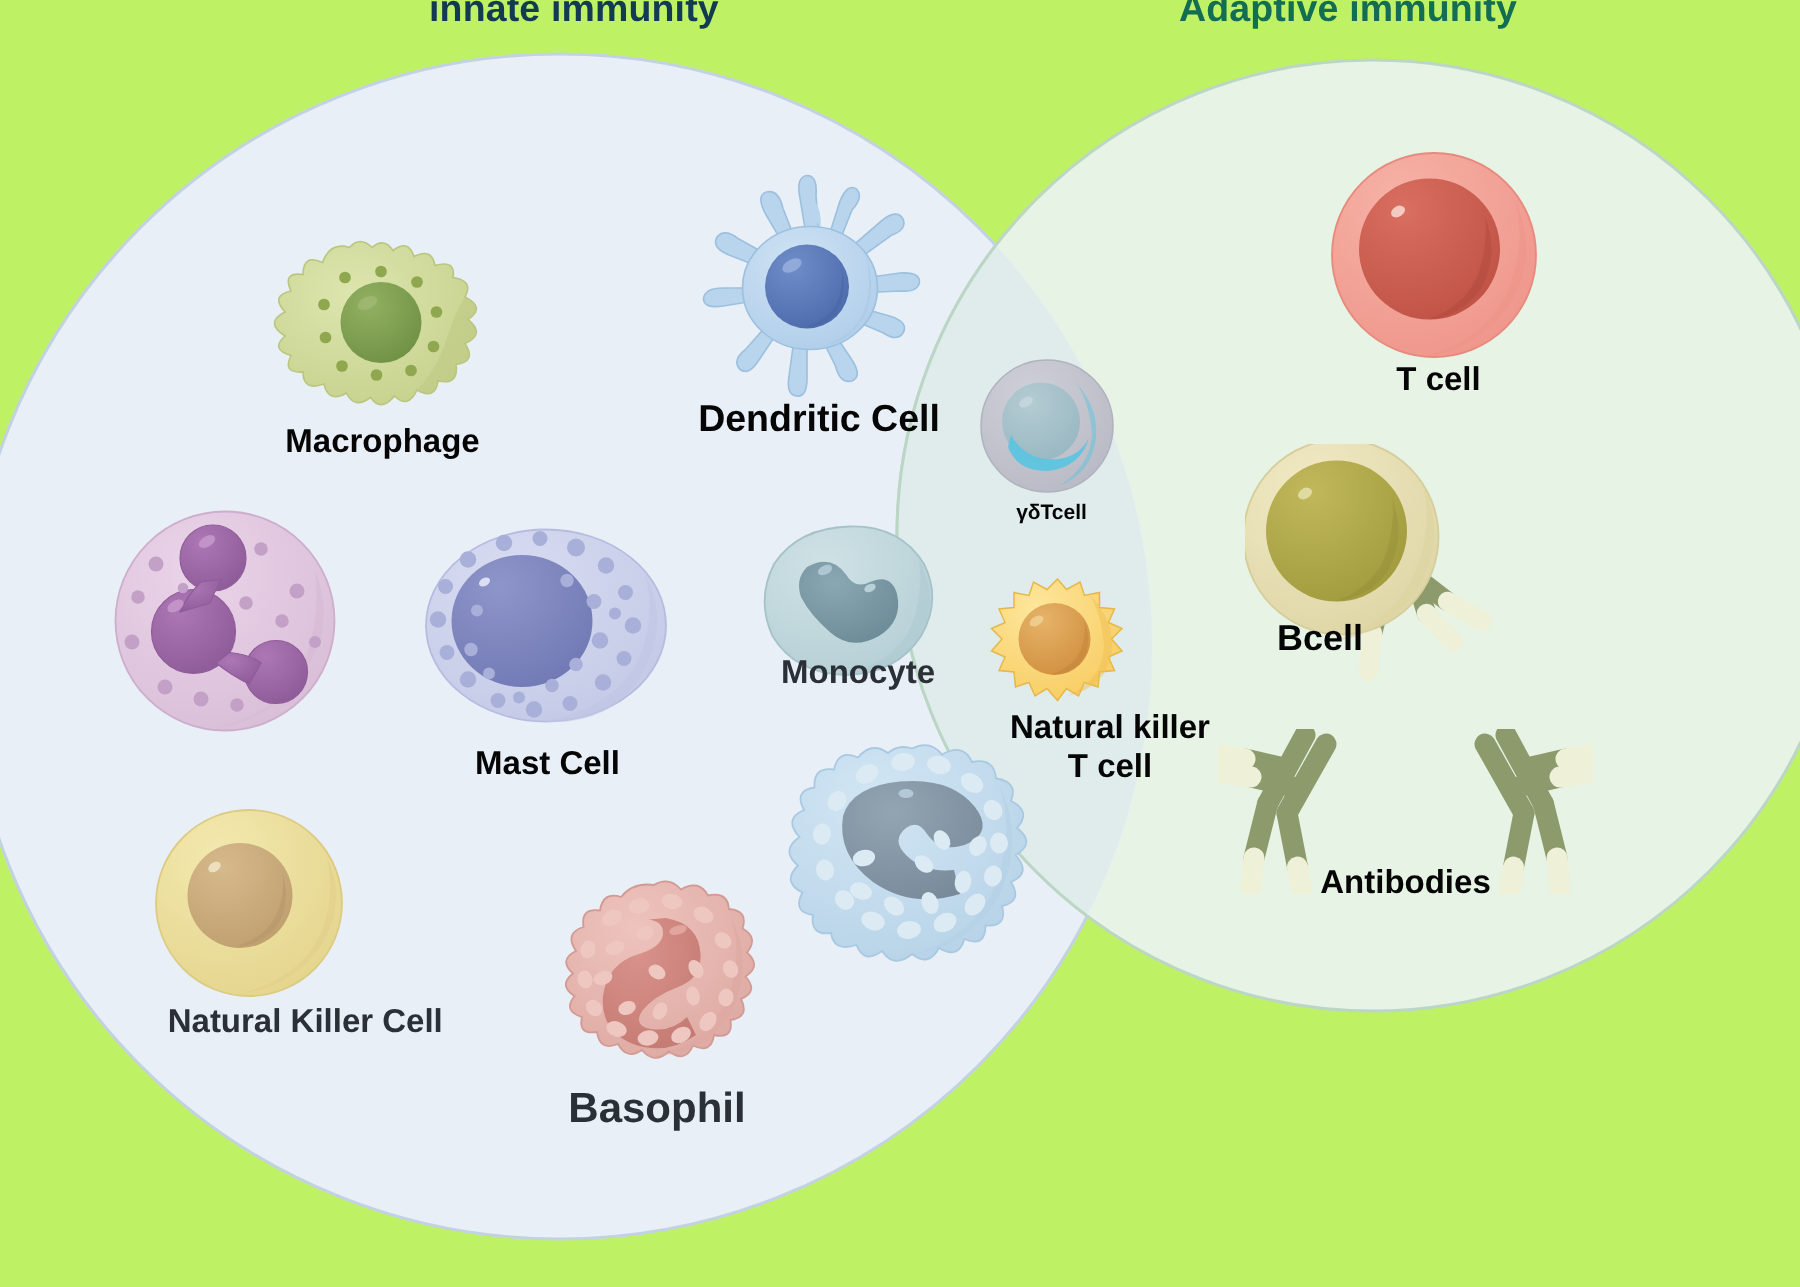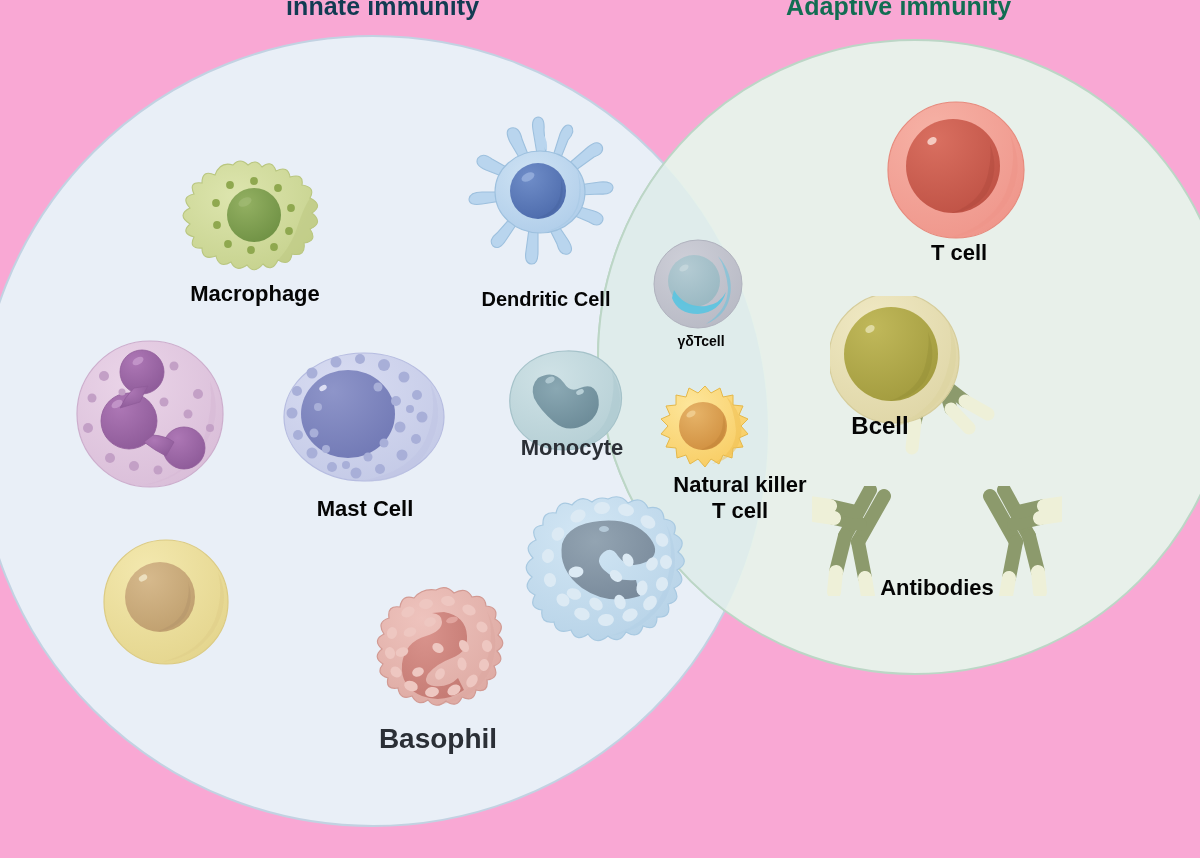--- a/index.html
+++ b/index.html
@@ -7,21 +7,21 @@
     padding: 0;
     background: #ffffff;
   }
   body {
     font-family: "Liberation Sans", sans-serif;
   }
   #stage {
     position: relative;
     width: 1200px;
     height: 858px;
-    background: #f9a8d4;
+    background: #bef264;
     overflow: hidden;
   }
   #venn-svg {
     position: absolute;
     left: 0;
     top: 0;
     width: 1200px;
     height: 858px;
   }
   .section-title {
@@ -240,21 +240,21 @@
         <path d="M74 72 L38 58 Q26 53 30 46 Q35 40 44 47 L78 66 Z"></path>
         <path d="M82 64 L62 30 Q56 18 63 16 Q71 14 74 27 L87 60 Z"></path>
       </g>
       <path d="M95 22 Q100 28 99 40 L96 35 Z" fill="#b9d5ee"></path>
       <ellipse cx="92" cy="80" rx="45" ry="41" fill="url(#g-dend)" stroke="#9dc0de" stroke-width="1.1"></ellipse>
       <path d="M126 52 Q137 72 130 95 Q121 116 96 120 Q128 112 131 84 Q133 64 126 52 Z" fill="#a6c8e5" opacity="0.6"></path>
       <circle cx="90" cy="79" r="28" fill="url(#g-dend-nuc)"></circle>
       <ellipse cx="80" cy="65" rx="7" ry="4" fill="#9cb4e0" opacity="0.75" transform="rotate(-28 80 65)"></ellipse>
       <path d="M113 67 Q118 84 108 98 Q100 106 89 106 Q108 100 112 84 Q114 73 113 67 Z" fill="#4863a0" opacity="0.45"></path>
     </svg>
-    <div class="cell-label lbl-black" style="left:0; top:176px; width:196px; font-size:20px;">Dendritic Cell</div>
+    <div class="cell-label lbl-black" style="left:0; top:153px; width:196px; font-size:25px;">Dendritic Cell</div>
   </div>
 
   <div class="cell-group" style="left:62px; top:336px; width:176px; height:190px;">
     <svg class="cell-art" width="176" height="160" viewBox="0 0 176 160">
       <circle cx="88" cy="78" r="73" fill="url(#g-neut)" stroke="#cdaecd" stroke-width="1.2"></circle>
       <path d="M148 45 Q163 80 140 113 Q118 145 82 149 Q128 139 142 102 Q152 72 148 45 Z" fill="#d7b9d6" opacity="0.6"></path>
       <g fill="url(#g-neut-nuc)" stroke="#8f5c99" stroke-width="0.8">
         <circle cx="80" cy="36" r="22"></circle>
         <circle cx="67" cy="85" r="28"></circle>
         <circle cx="122" cy="112" r="21"></circle>
@@ -332,20 +332,21 @@
   </div>
 
   <div class="cell-group" style="left:96px; top:538px; width:220px; height:170px;">
     <svg class="cell-art" width="150" height="135" viewBox="0 0 150 135">
       <circle cx="70" cy="64" r="62" fill="url(#g-nk)" stroke="#dccb82" stroke-width="1.2"></circle>
       <path d="M122 34 Q136 64 117 94 Q98 120 66 124 Q104 114 118 84 Q128 58 122 34 Z" fill="#e1d08a" opacity="0.65"></path>
       <circle cx="64" cy="59" r="35" fill="url(#g-nk-nuc)"></circle>
       <ellipse cx="47" cy="40" rx="4.5" ry="3" fill="#f0e6c8" opacity="0.85" transform="rotate(-30 47 40)"></ellipse>
       <path d="M92 44 Q99 64 88 80 Q78 92 62 93 Q86 85 91 64 Q94 52 92 44 Z" fill="#b2936a" opacity="0.45"></path>
     </svg>
+    <div class="cell-label lbl-dark" style="left:-5px; top:131px; width:225px; font-size:22px;">Natural Killer Cell</div>
   </div>
 
   <div class="cell-group" style="left:348px; top:586px; width:180px; height:168px;">
     <svg class="cell-art" width="180" height="140" viewBox="0 0 180 140">
       <path d="M88 4 Q98 -2 106 7 Q118 0 124 11 Q137 8 138 20 Q151 21 147 33
                Q158 39 150 49 Q160 58 149 65 Q158 75 146 80 Q152 92 139 94
                Q141 107 128 104 Q126 117 114 111 Q109 123 98 115 Q88 124 80 114
                Q70 121 64 110 Q52 115 50 102 Q37 104 40 92 Q27 88 35 78
                Q24 71 34 63 Q24 54 36 48 Q28 36 41 32 Q39 19 52 21
                Q54 8 66 12 Q74 2 88 4 Z" fill="url(#g-baso)" stroke="#d29a93" stroke-width="1.2"></path>

